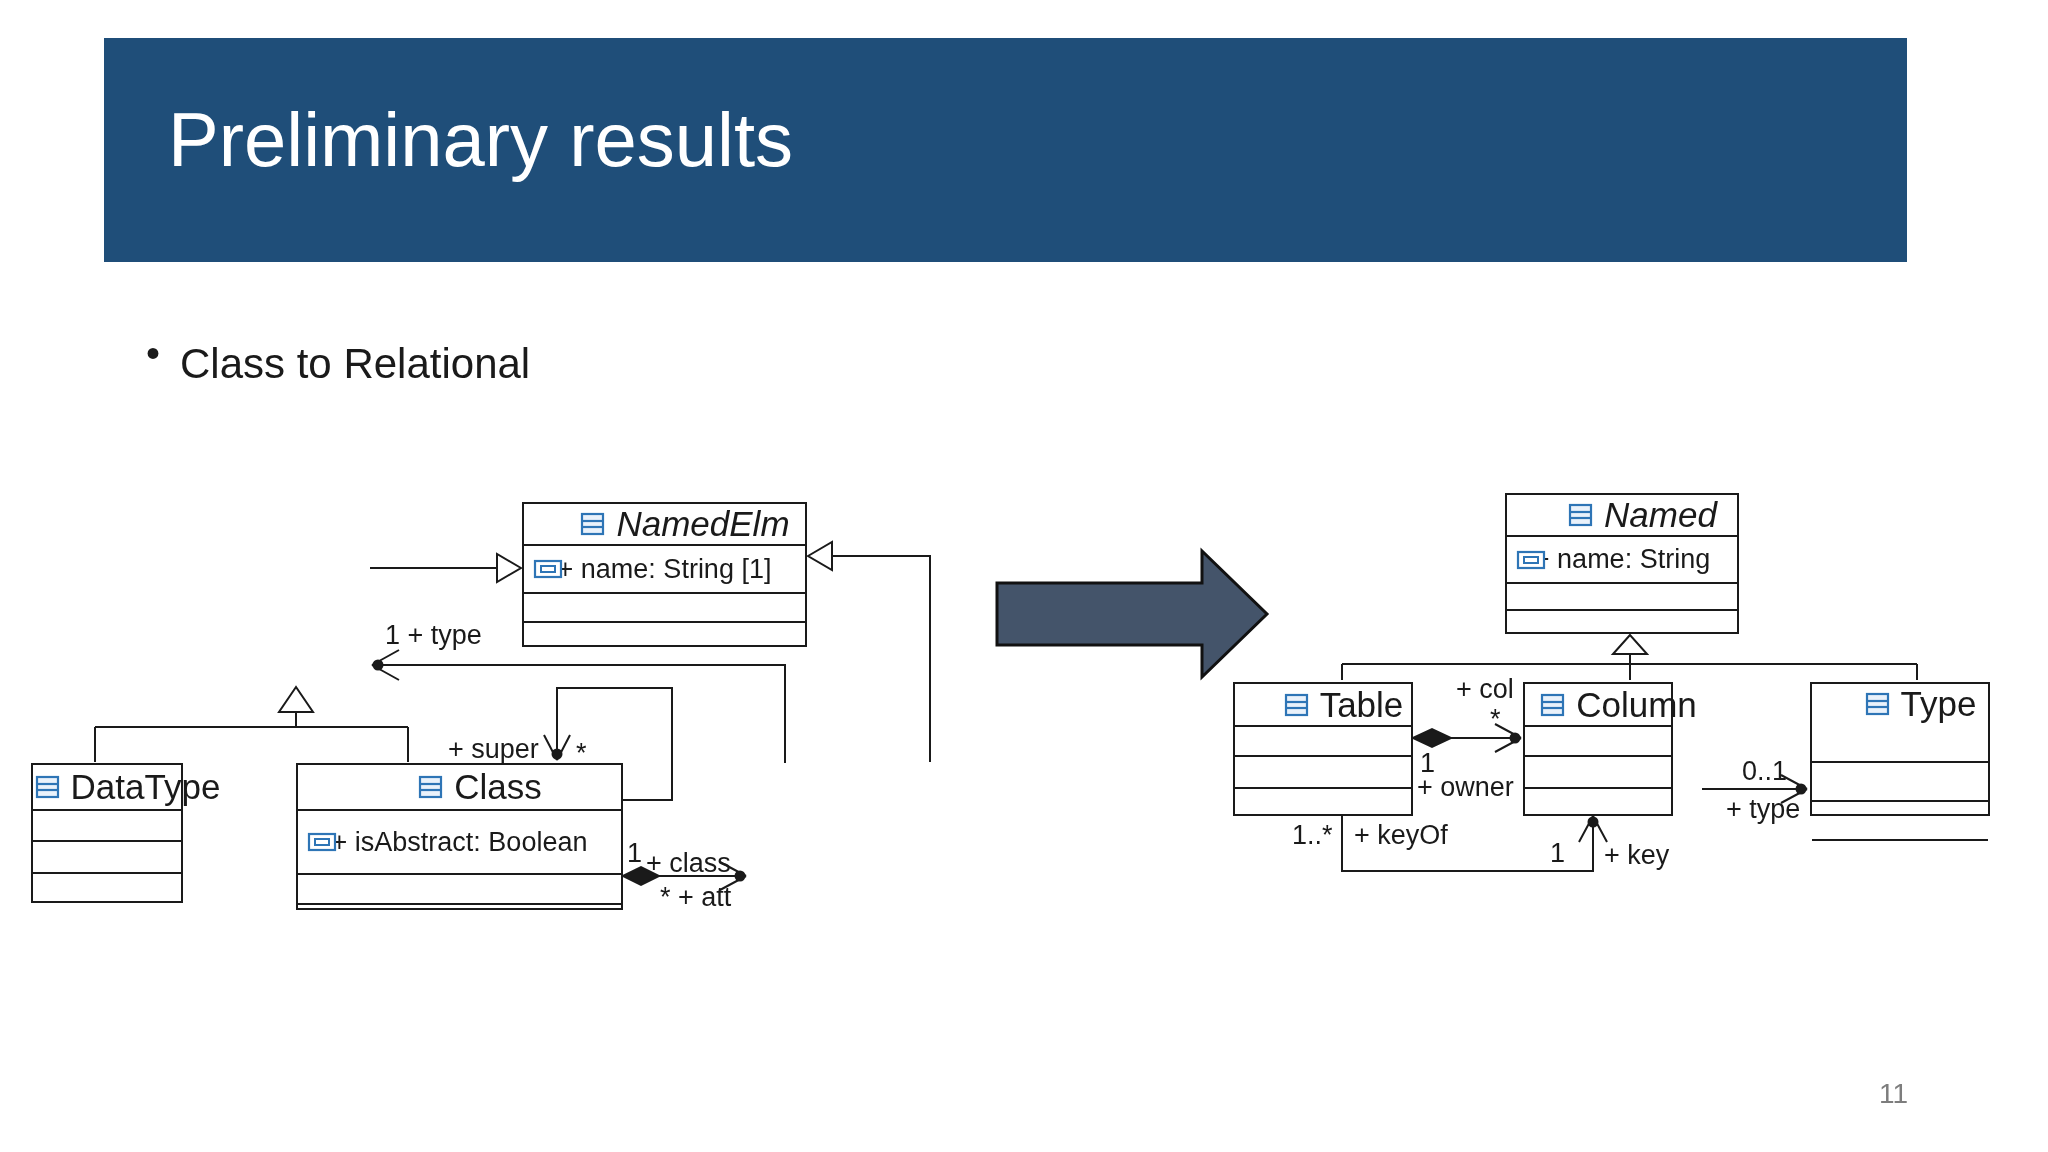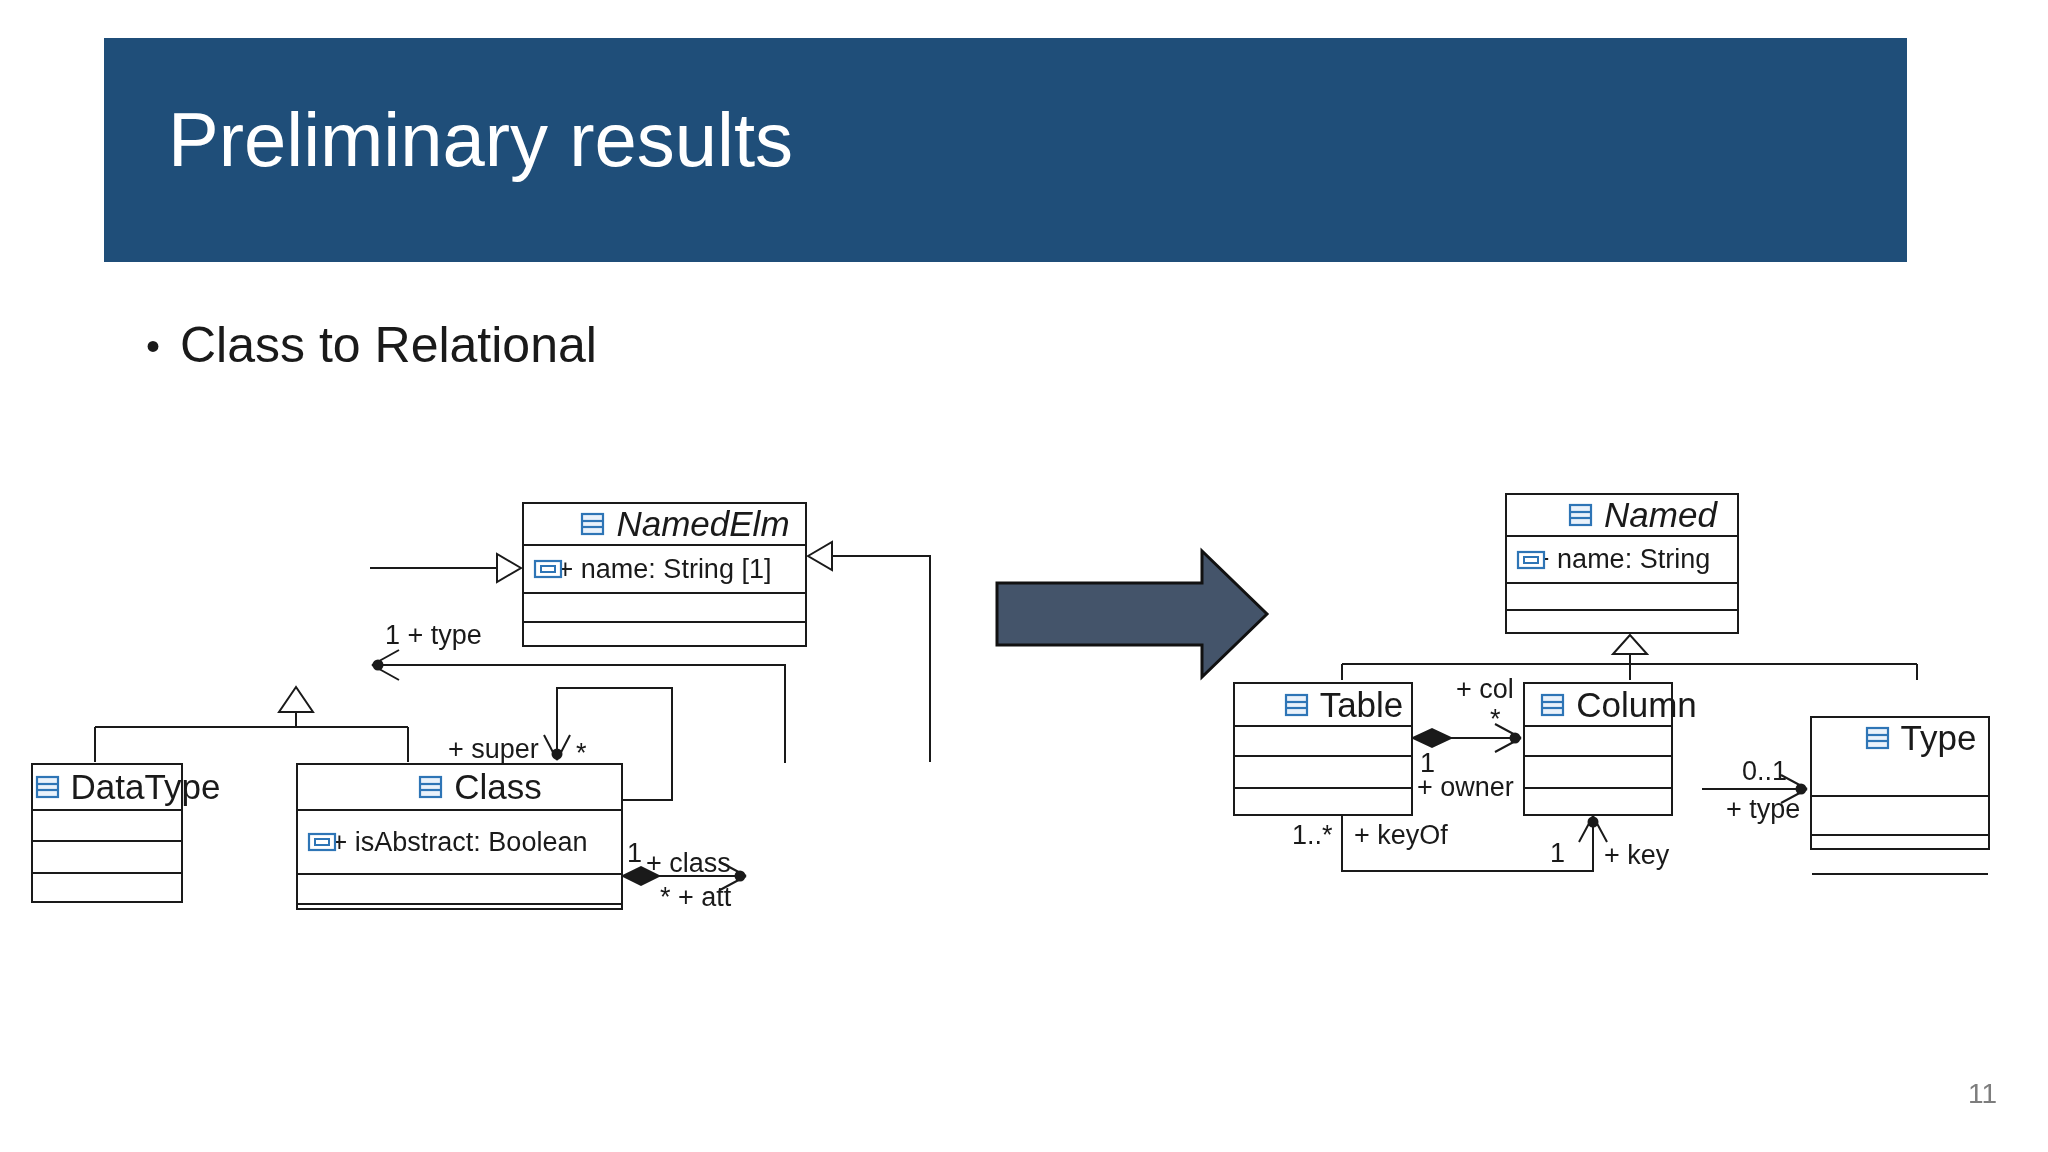--- a/index.html
+++ b/index.html
@@ -7,41 +7,41 @@
          font-family:"Liberation Sans",sans-serif;color:#1a1a1a;}
 
   
   .title-bar{position:absolute;left:104px;top:38px;width:1803px;height:224px;background:#1F4E79;}
   .title-text{position:absolute;left:64px;top:58px;font-size:76px;color:#ffffff;
               letter-spacing:0px;white-space:nowrap;}
 
   
   .bullet-line{position:absolute;left:146px;top:318px;display:flex;align-items:center;gap:20px;}
   .bullet-marker{font-size:40px;line-height:1;}
-  .bullet-text{font-size:50px;line-height:1.1;white-space:nowrap;}
+  .bullet-text{font-size:42px;line-height:1.1;white-space:nowrap;margin-top:23px;}
 
   
   svg.connectors{position:absolute;left:0;top:0;width:2048px;height:1152px;}
 
   
   .uml-box{position:absolute;background:#ffffff;border:2px solid #1a1a1a;box-sizing:border-box;
            display:flex;flex-direction:column;}
   .uml-row{box-sizing:border-box;border-top:2px solid #1a1a1a;position:relative;
            display:flex;align-items:center;justify-content:center;}
   .uml-row:first-child{border-top:none;}
   .uml-hdr{gap:9px;font-size:35px;padding-left:40px;}
   .uml-hdr.abstract .uml-name{font-style:italic;}
   .uml-attr{font-size:27px;}
   .uml-attr .aicon{position:absolute;left:9px;top:50%;transform:translateY(-50%);}
   .icon{display:inline-flex;}
 
   
   .lbl{position:absolute;font-size:27px;white-space:nowrap;color:#1a1a1a;}
 
-  .page-number{position:absolute;left:1968px;top:1078px;font-size:28px;color:#7d7d7d;}
+  .page-number{position:absolute;left:1879px;top:1078px;font-size:28px;color:#7d7d7d;}
 </style>
 </head>
 <body>
 
 <div class="slide">
 
   <div class="title-bar">
     <div class="title-text">Preliminary results</div>
   </div>
 
@@ -228,21 +228,21 @@
             <line x1="3" y1="17" x2="24" y2="17" stroke="#2E75B6" stroke-width="2.2"></line>
           </svg>
       </span>
       <span class="uml-name">Column</span>
     </div>
     <div class="uml-row" style="height:30px;"></div>
     <div class="uml-row" style="height:32px;"></div>
     <div class="uml-row" style="flex:1;"></div>
   </div>
 
-  <div class="uml-box" style="left:1810px;top:716px;width:180px;height:134px;gap:37px;">
+  <div class="uml-box" style="left:1810px;top:682px;width:180px;height:134px;gap:37px;">
     <div class="uml-row uml-hdr" style="height:41px;">
       <span class="icon">
         <svg width="28" height="28" viewBox="0 0 28 28">
             <rect x="3" y="4" width="21" height="20" fill="#EAF2FB" stroke="#2E75B6" stroke-width="2.2"></rect>
             <line x1="3" y1="11" x2="24" y2="11" stroke="#2E75B6" stroke-width="2.2"></line>
             <line x1="3" y1="17" x2="24" y2="17" stroke="#2E75B6" stroke-width="2.2"></line>
           </svg>
       </span>
       <span class="uml-name">Type</span>
     </div>

